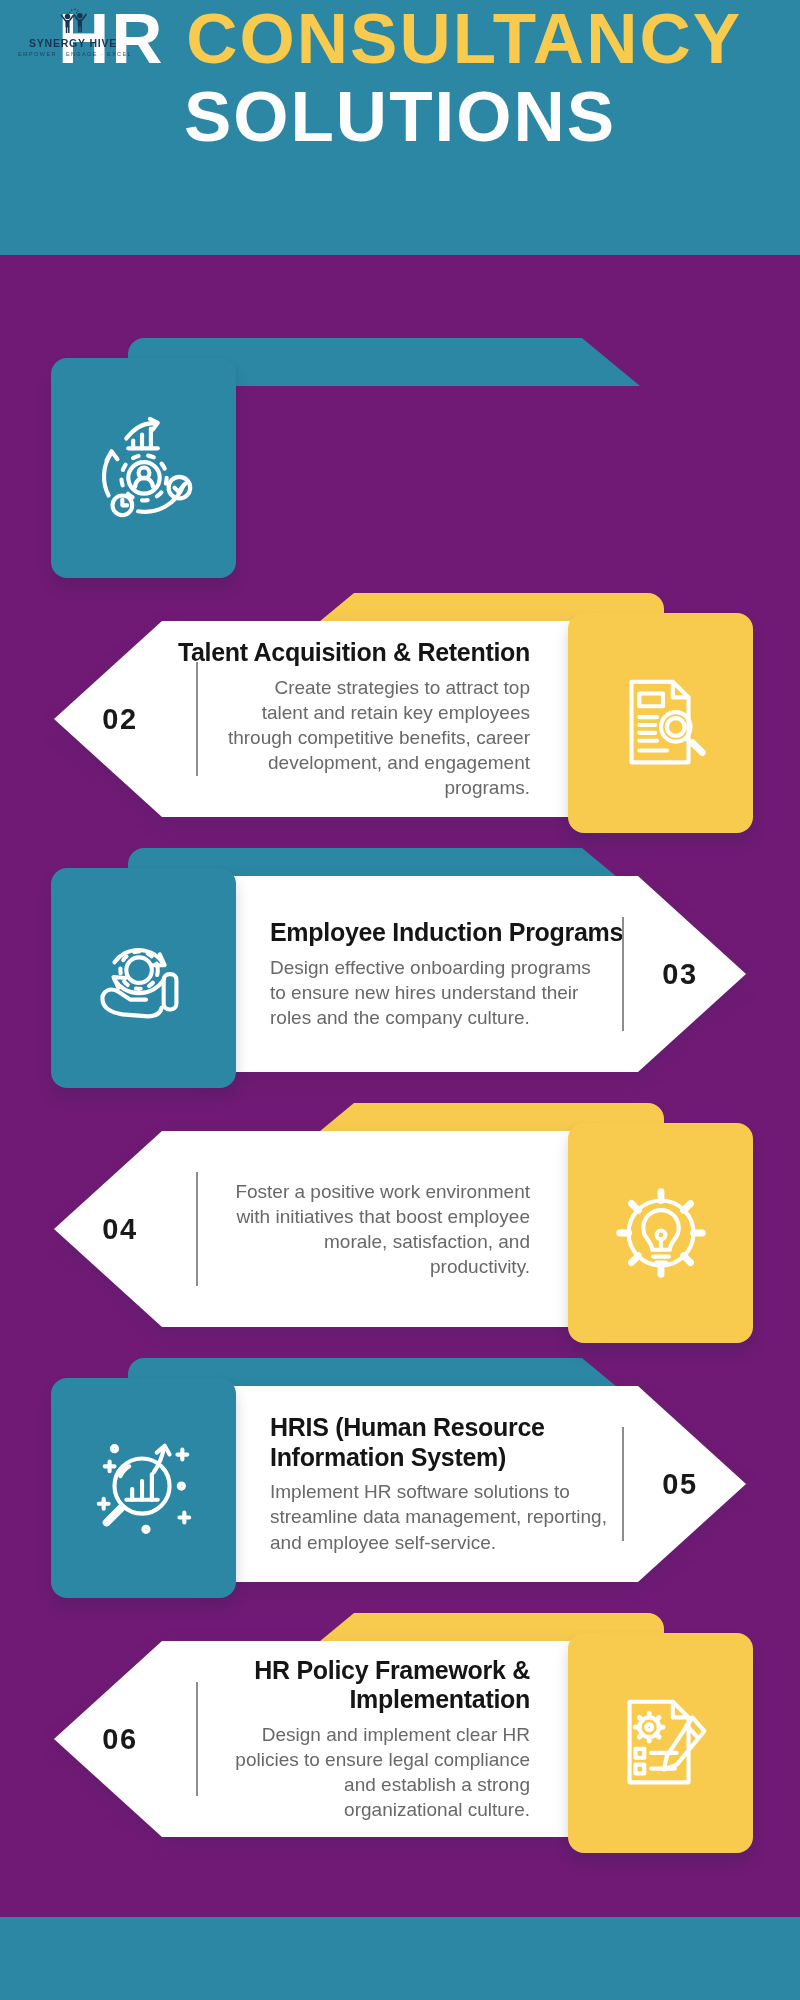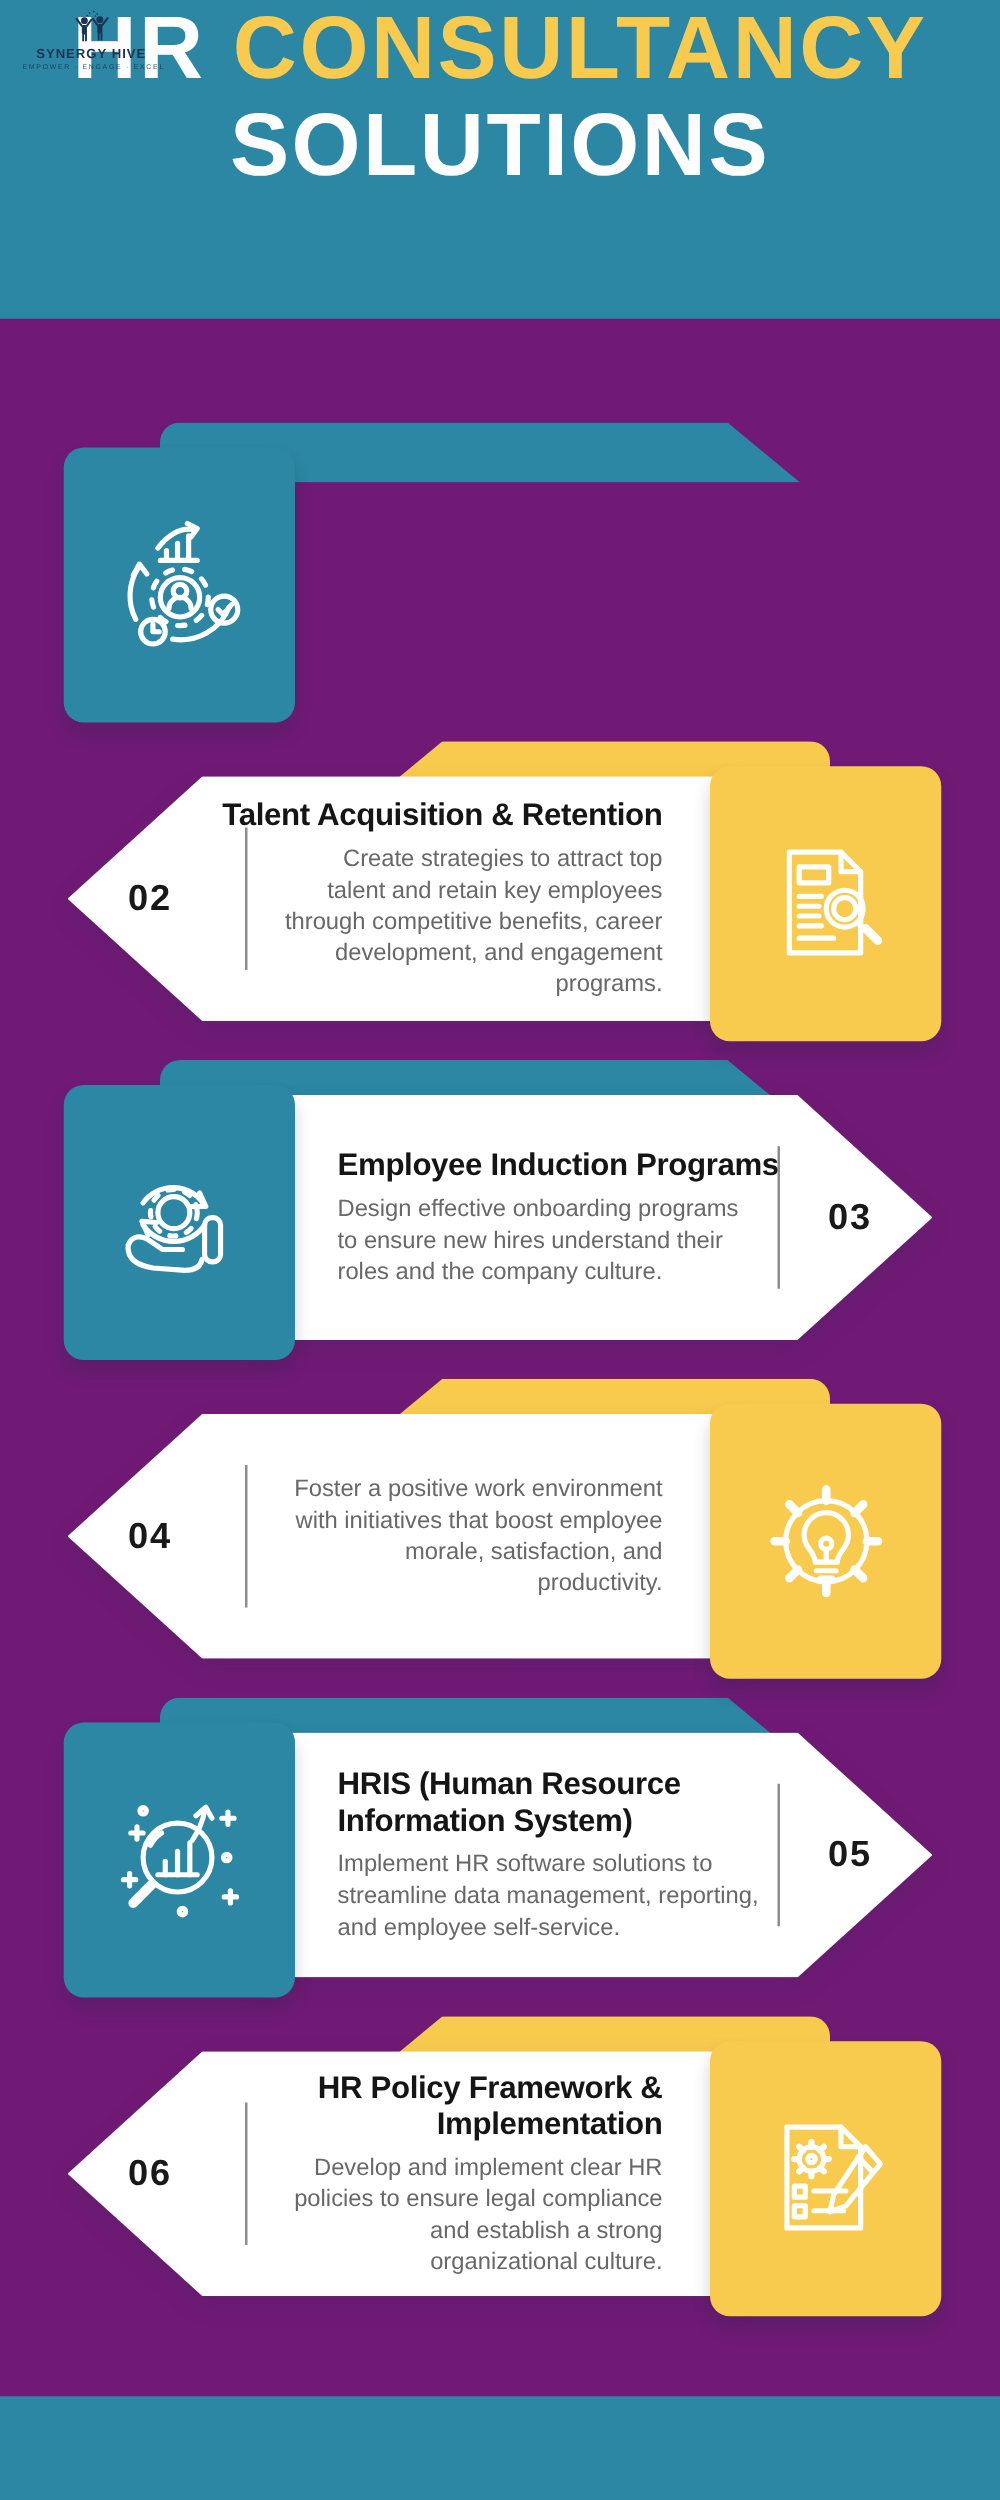--- a/index.html
+++ b/index.html
@@ -277,21 +277,21 @@
     </div>
   </section>
 
   <section class="item right">
     <div class="tab" style="background: rgb(248, 203, 78);"></div>
     <div class="card-wrap">
       <div class="card">
         <div class="content">
           <div class="text">
             <h2 class="ititle">HR Policy Framework &amp; Implementation</h2>
-            <p class="idesc">Develop and implement clear HR policies to ensure legal compliance and establish a strong organizational culture.</p>
+            <p class="idesc">Design and implement clear HR policies to ensure legal compliance and establish a strong organizational culture.</p>
           </div>
           <div class="vline"></div>
           <div class="num">06</div>
         </div>
       </div>
     </div>
     <div class="iblock" style="background: rgb(248, 203, 78);">
       <span class="icon">
             <svg viewBox="0 0 120 120">
               <g fill="none" stroke="#fff" stroke-width="4.2" stroke-linecap="round" stroke-linejoin="round">

